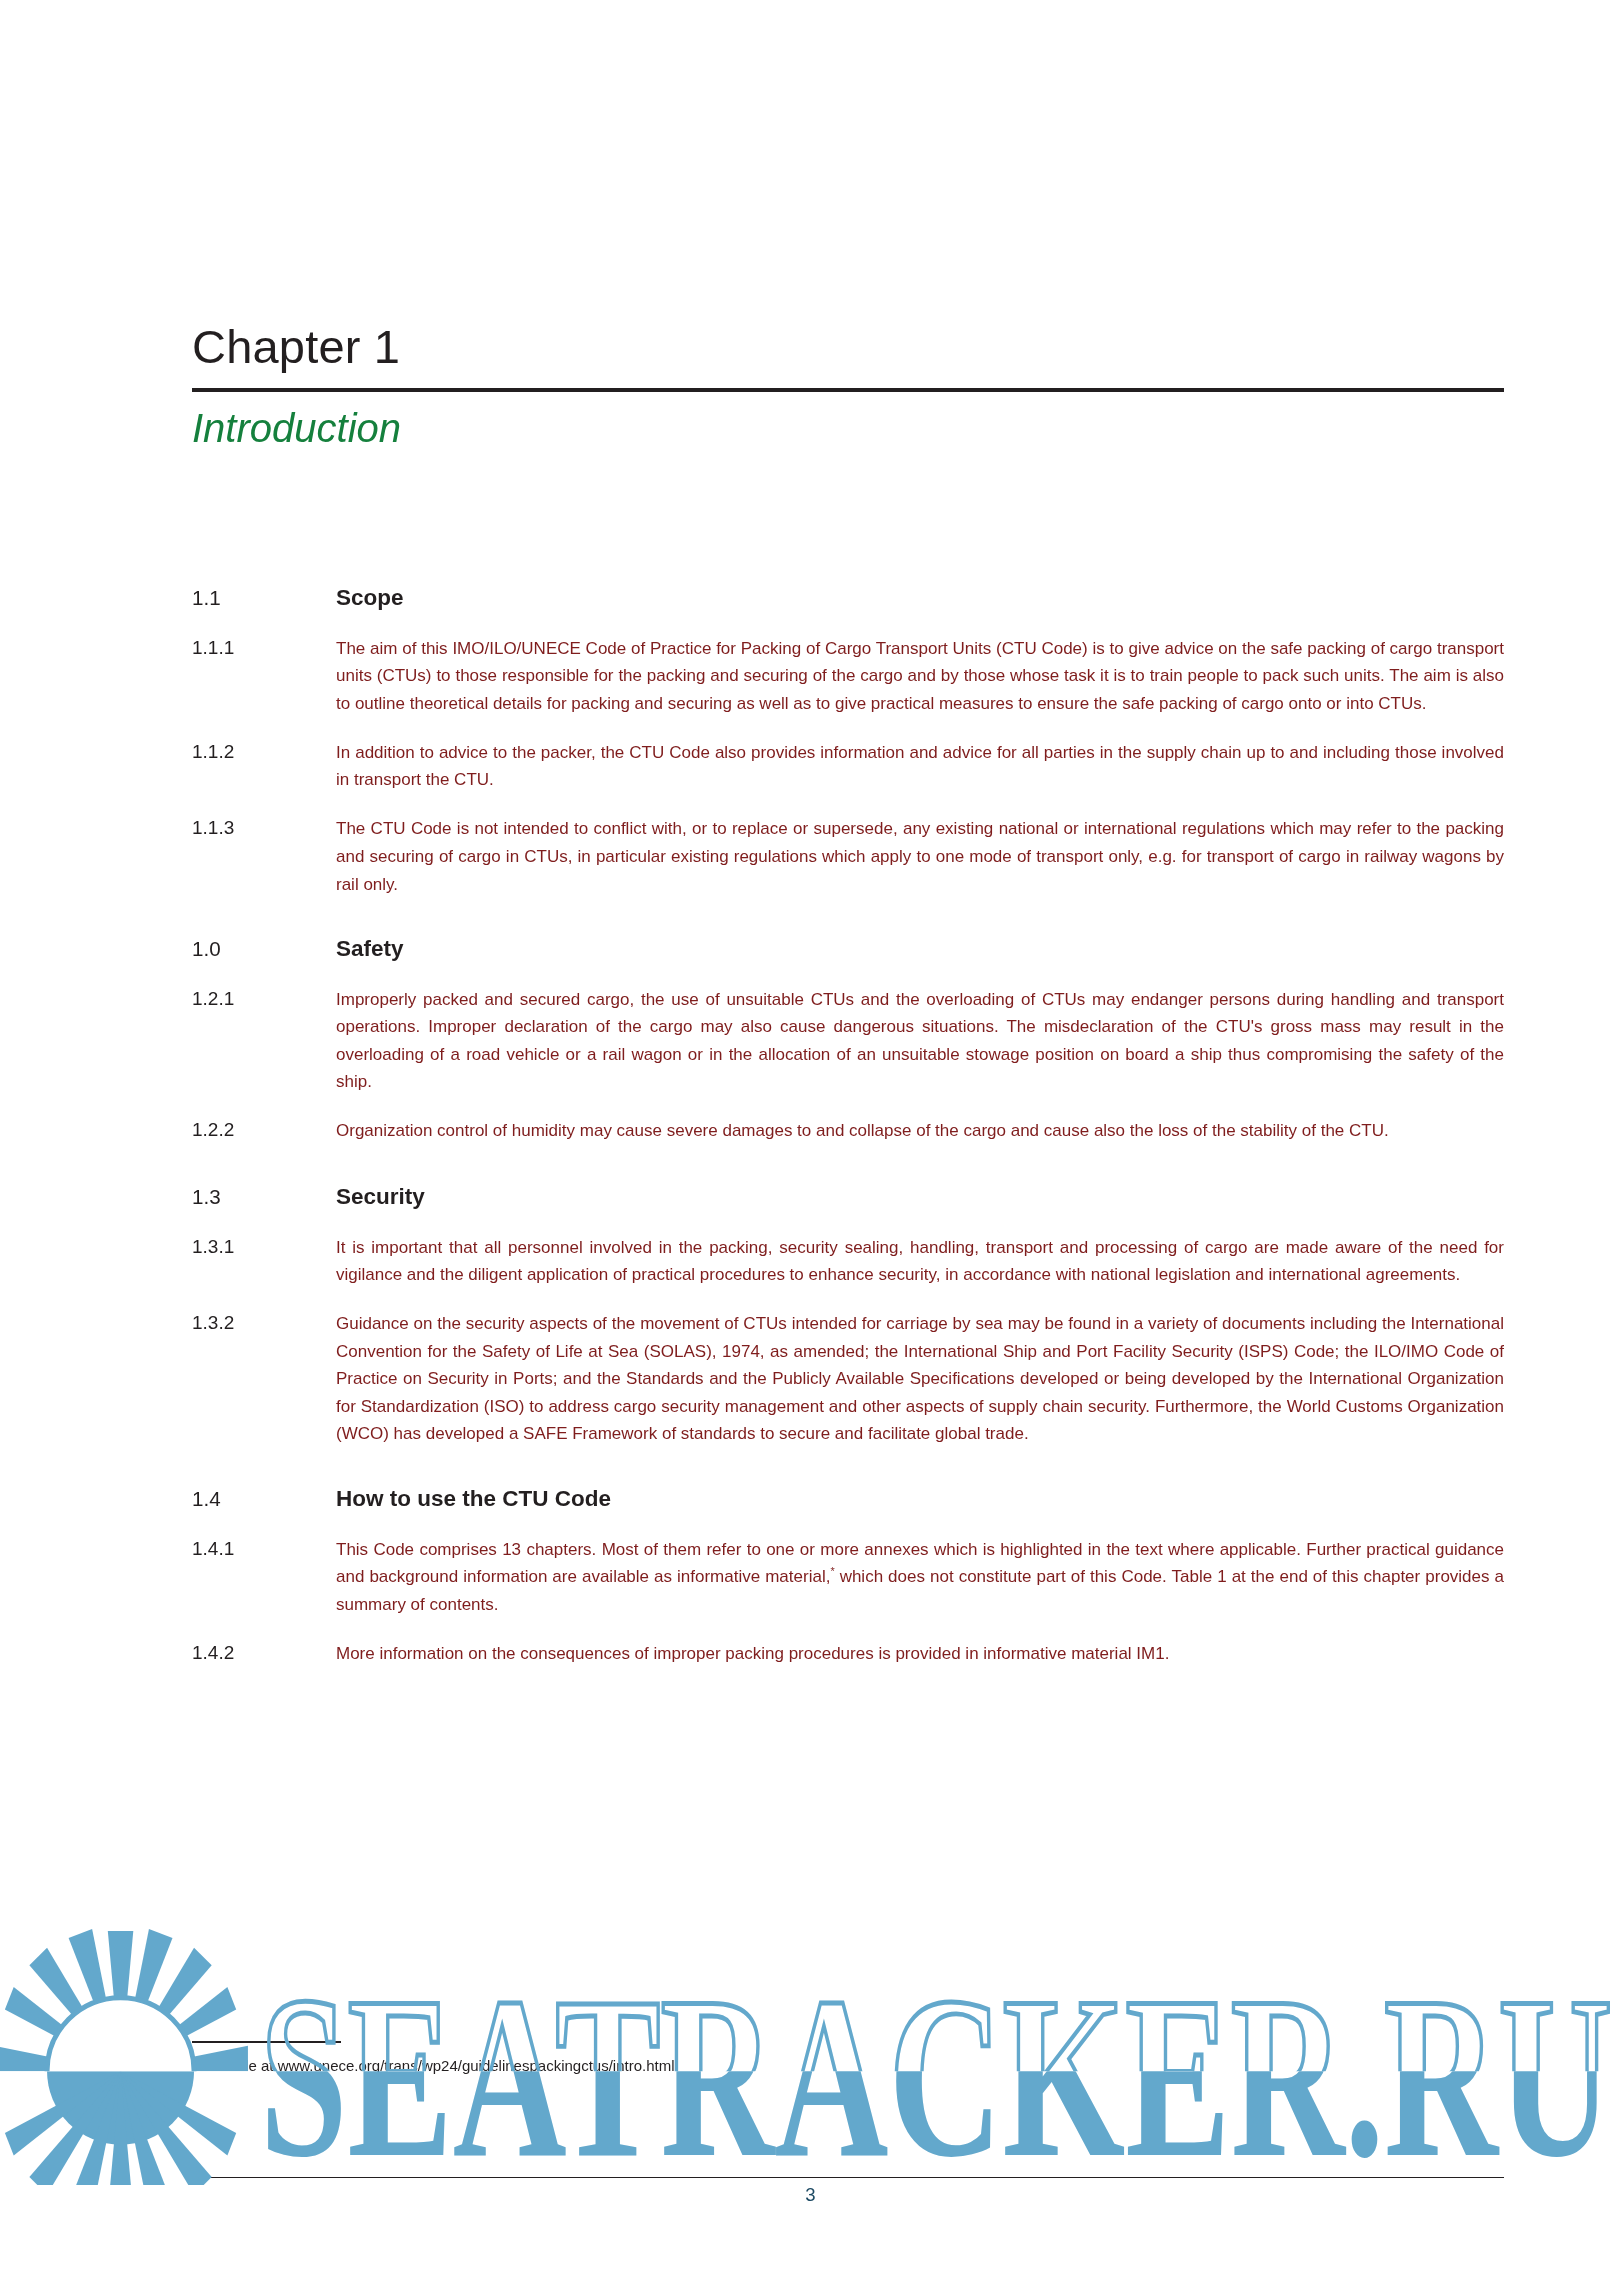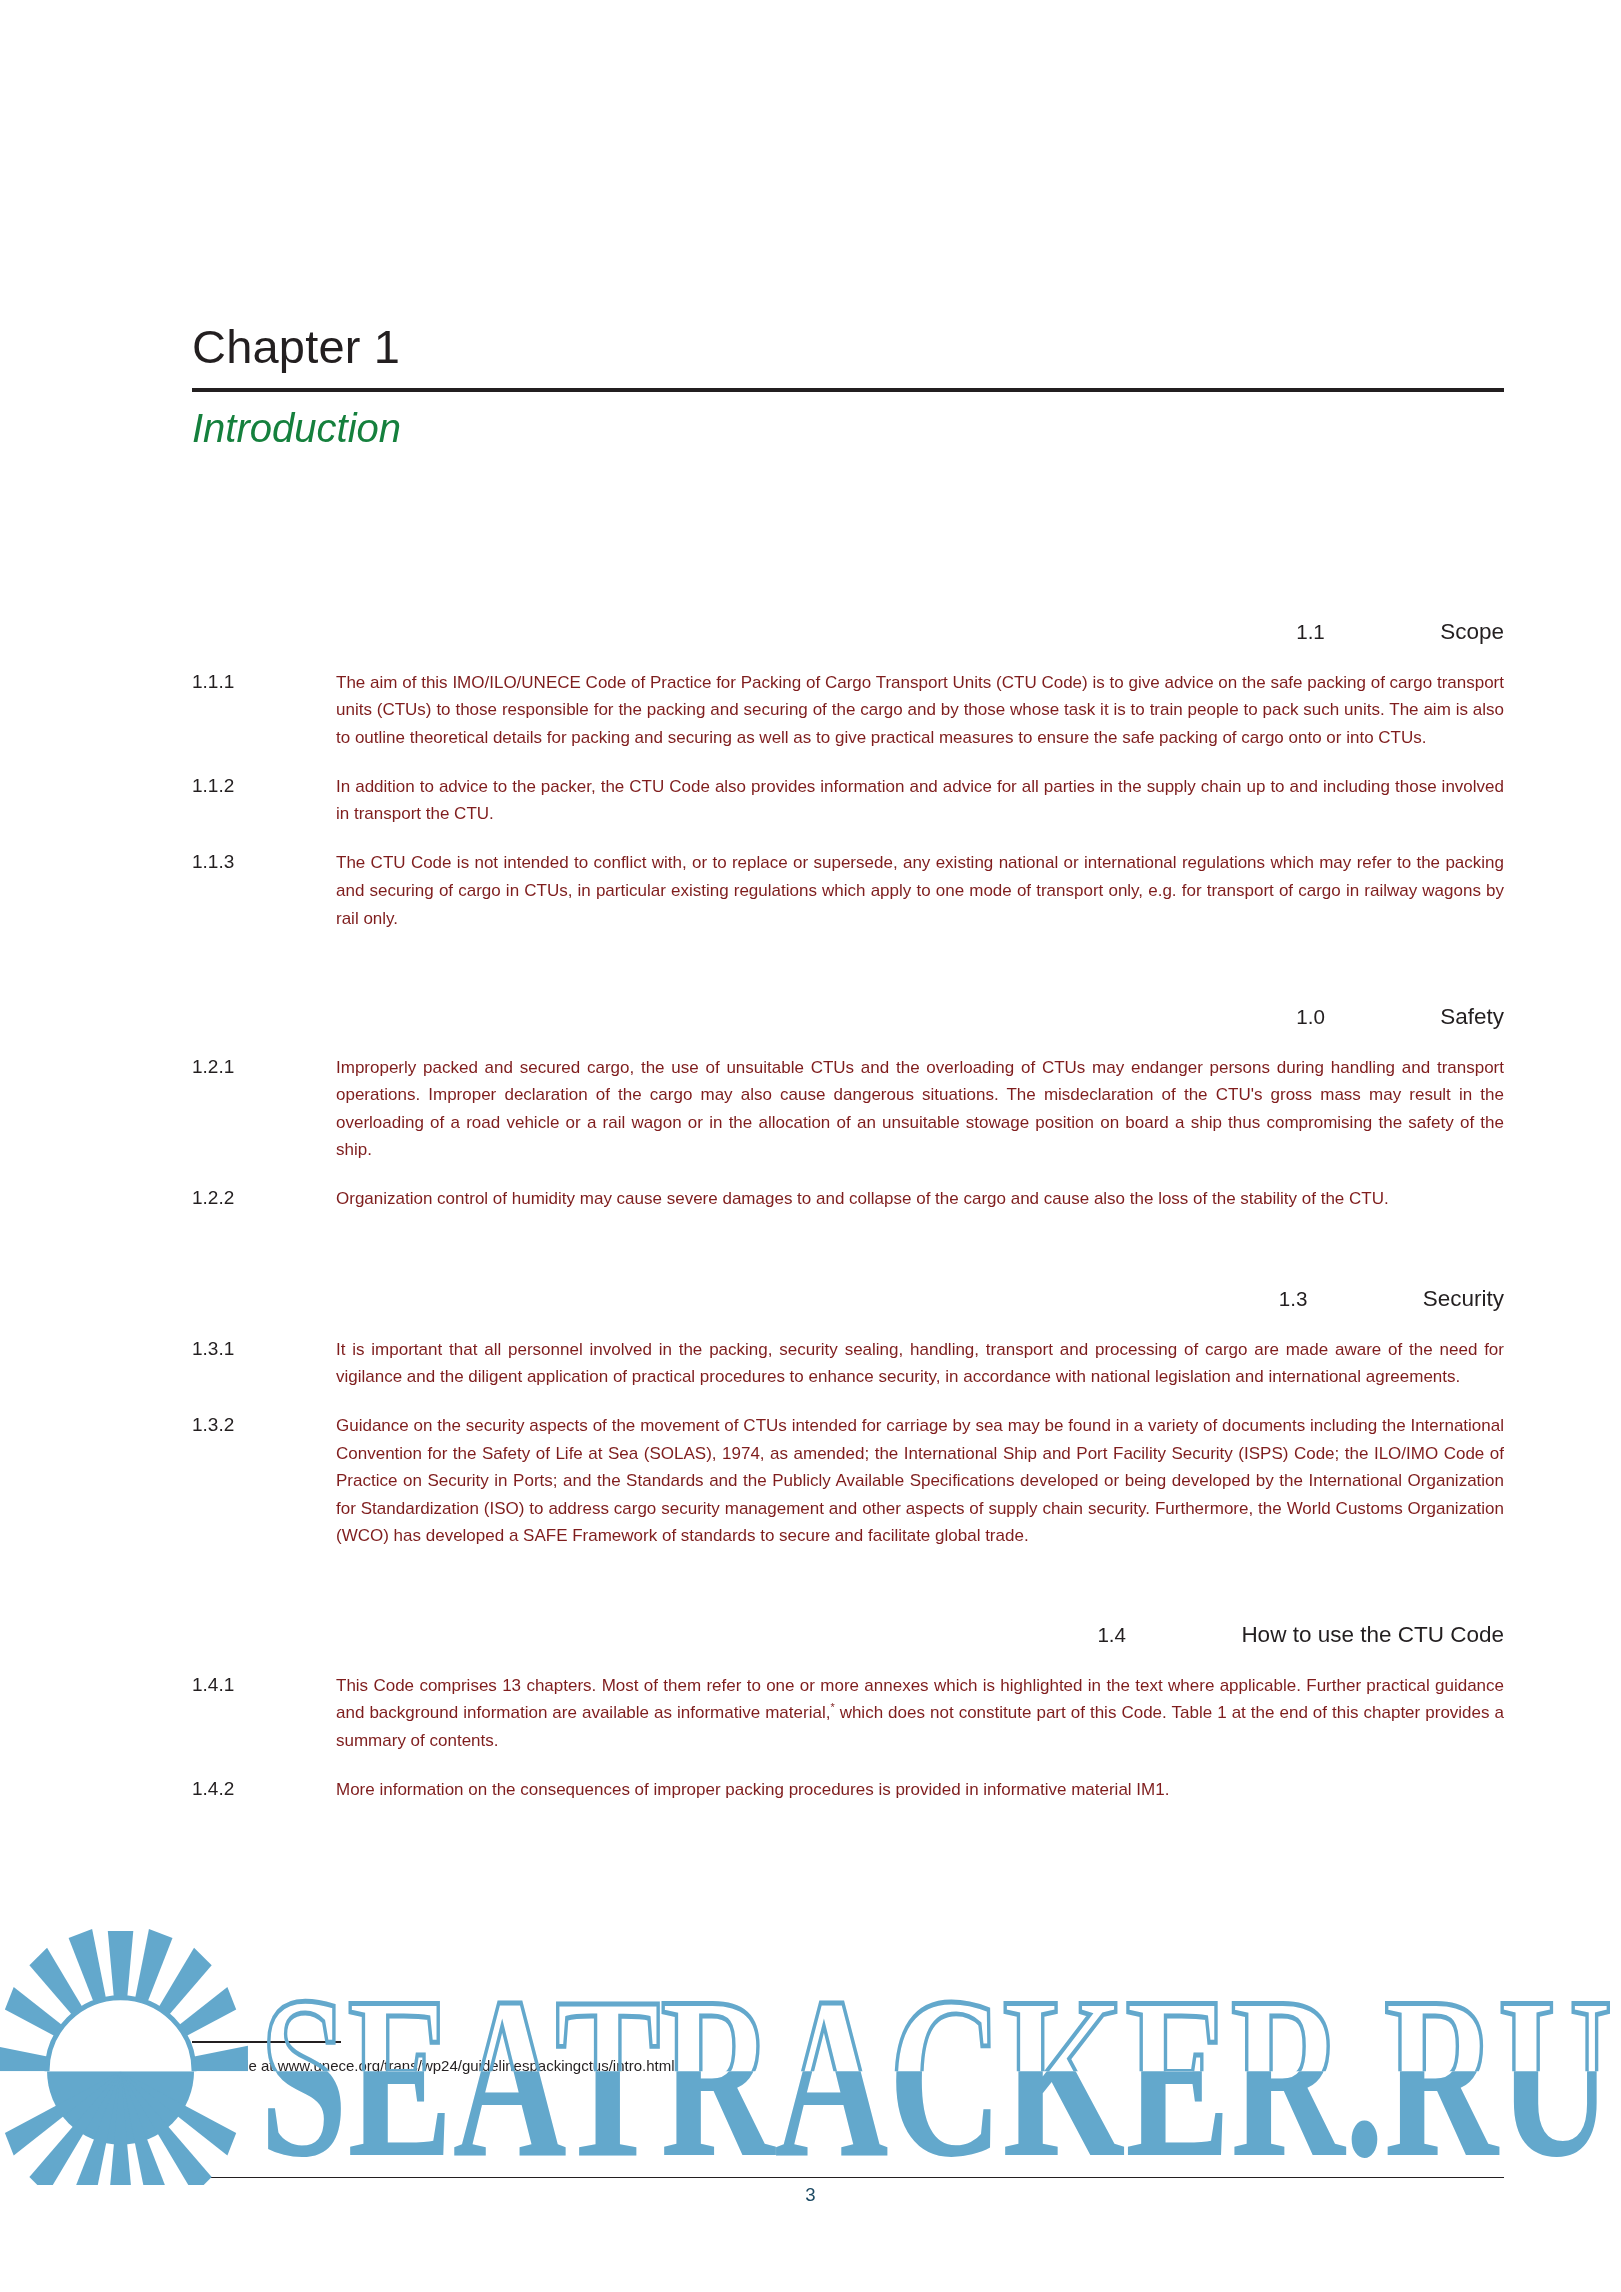--- a/index.html
+++ b/index.html
@@ -57,38 +57,36 @@
     top: 584px;
     width: 1312px;
   }
 
   .section { margin: 0; }
 
   .section-heading {
     display: flex;
     align-items: baseline;
     margin: 0 0 21.6px 0;
-    justify-content: flex-end;
   }
   .section + .section .section-heading { margin-top: 37px; }
 
   .sec-num {
     width: 144px;
     flex: 0 0 144px;
     font-size: 20.6px;
     font-weight: 400;
     color: #231f20;
     line-height: 1.2;
   }
   .sec-title {
     font-size: 22.5px;
-    font-weight: 400;
+    font-weight: 700;
     color: #231f20;
     line-height: 1.2;
-    margin-top: 34px;
   }
 
   .para {
     display: flex;
     align-items: baseline;
     margin: 0 0 19.6px 0;
   }
   .para-num {
     width: 144px;
     flex: 0 0 144px;

